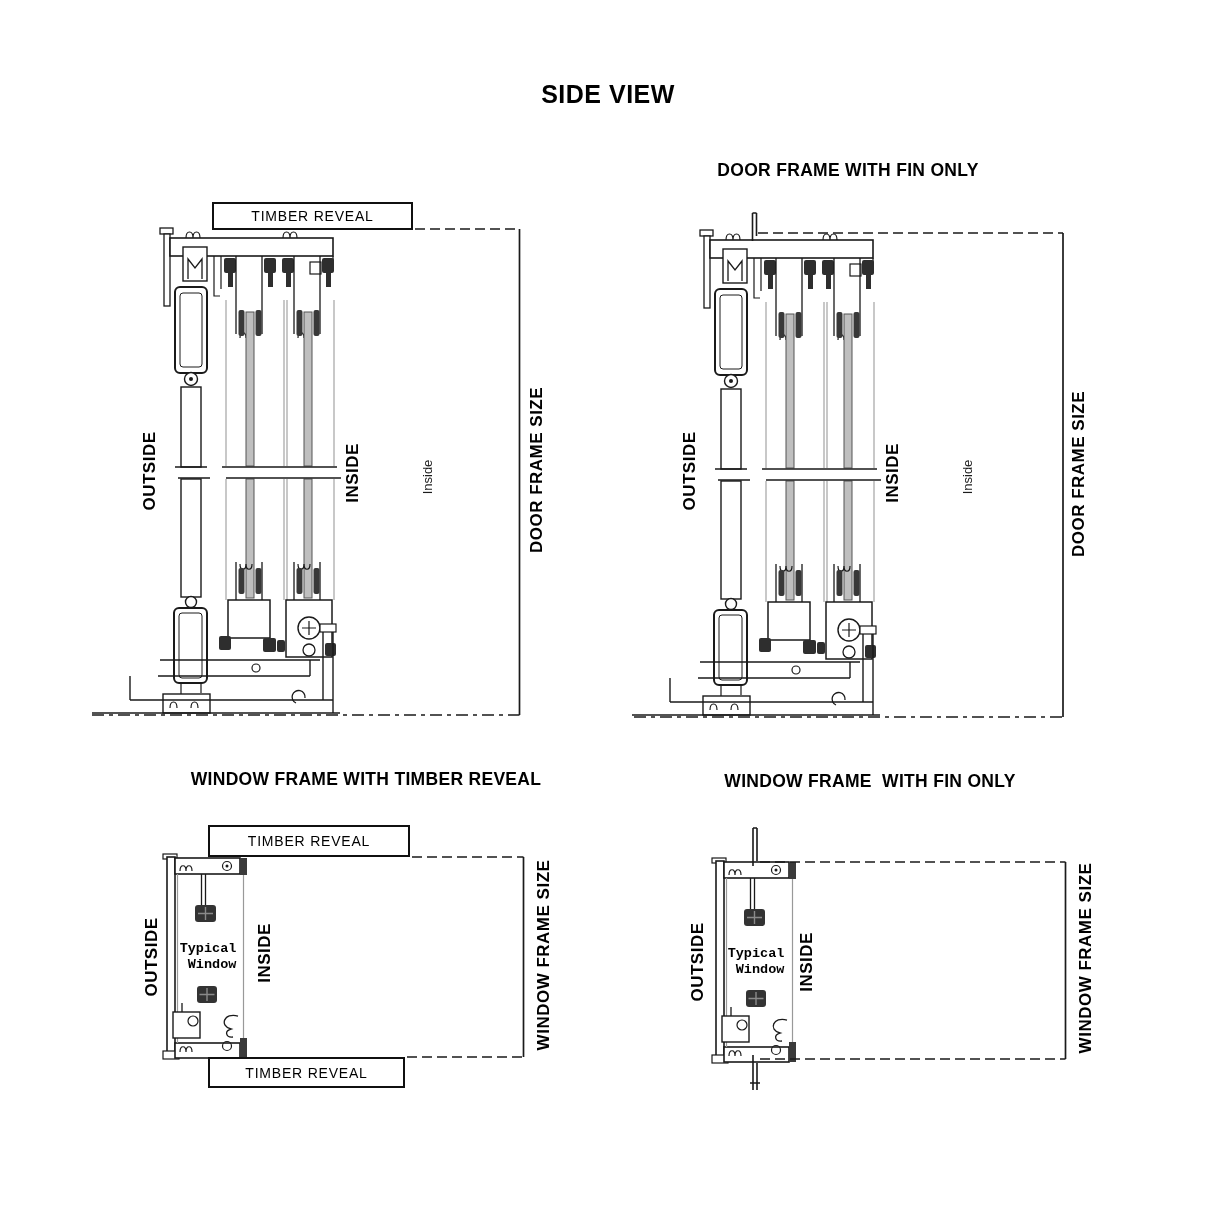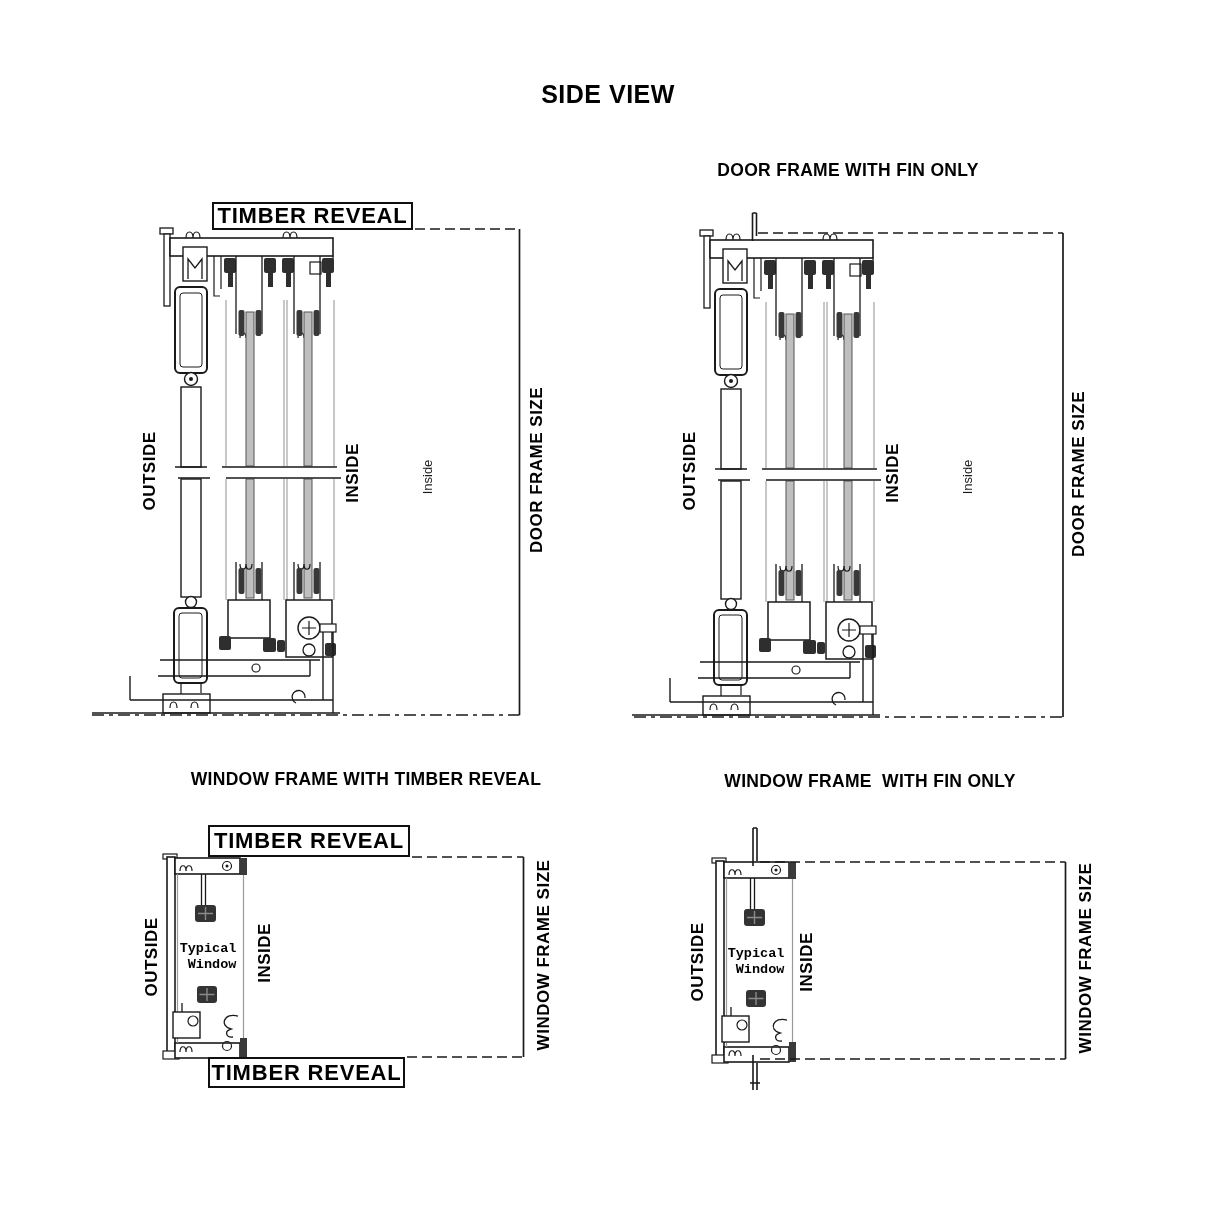--- a/index.html
+++ b/index.html
@@ -16,21 +16,21 @@
 
   .main-title   { font-size:25px; font-weight:700; letter-spacing:0.5px; }
   .panel-title  { font-size:17.5px; font-weight:700; letter-spacing:0.3px; }
   .rot-bold     { font-size:17px; font-weight:700; letter-spacing:0.5px; }
   .rot-light    { font-size:13px; font-weight:400; color:#1c1c1c; }
   .win-note     { font-size:13.5px; font-weight:700; text-align:right; line-height:1.22; white-space:normal;font-family:Liberation Mono, monospace; }
 
   .tr-box {
     position:absolute; border:2.5px solid #101010; background:#fff;
     display:flex; align-items:center; justify-content:center;
-    font-size:22px; font-weight:700; letter-spacing:0.8px;
+    font-size:14px; font-weight:400; letter-spacing:0.8px;
   }
 </style>
 </head>
 <body>
 
 <div class="canvas">
 
   <svg width="1206" height="1208" viewBox="0 0 1206 1208">
     <defs>
 

